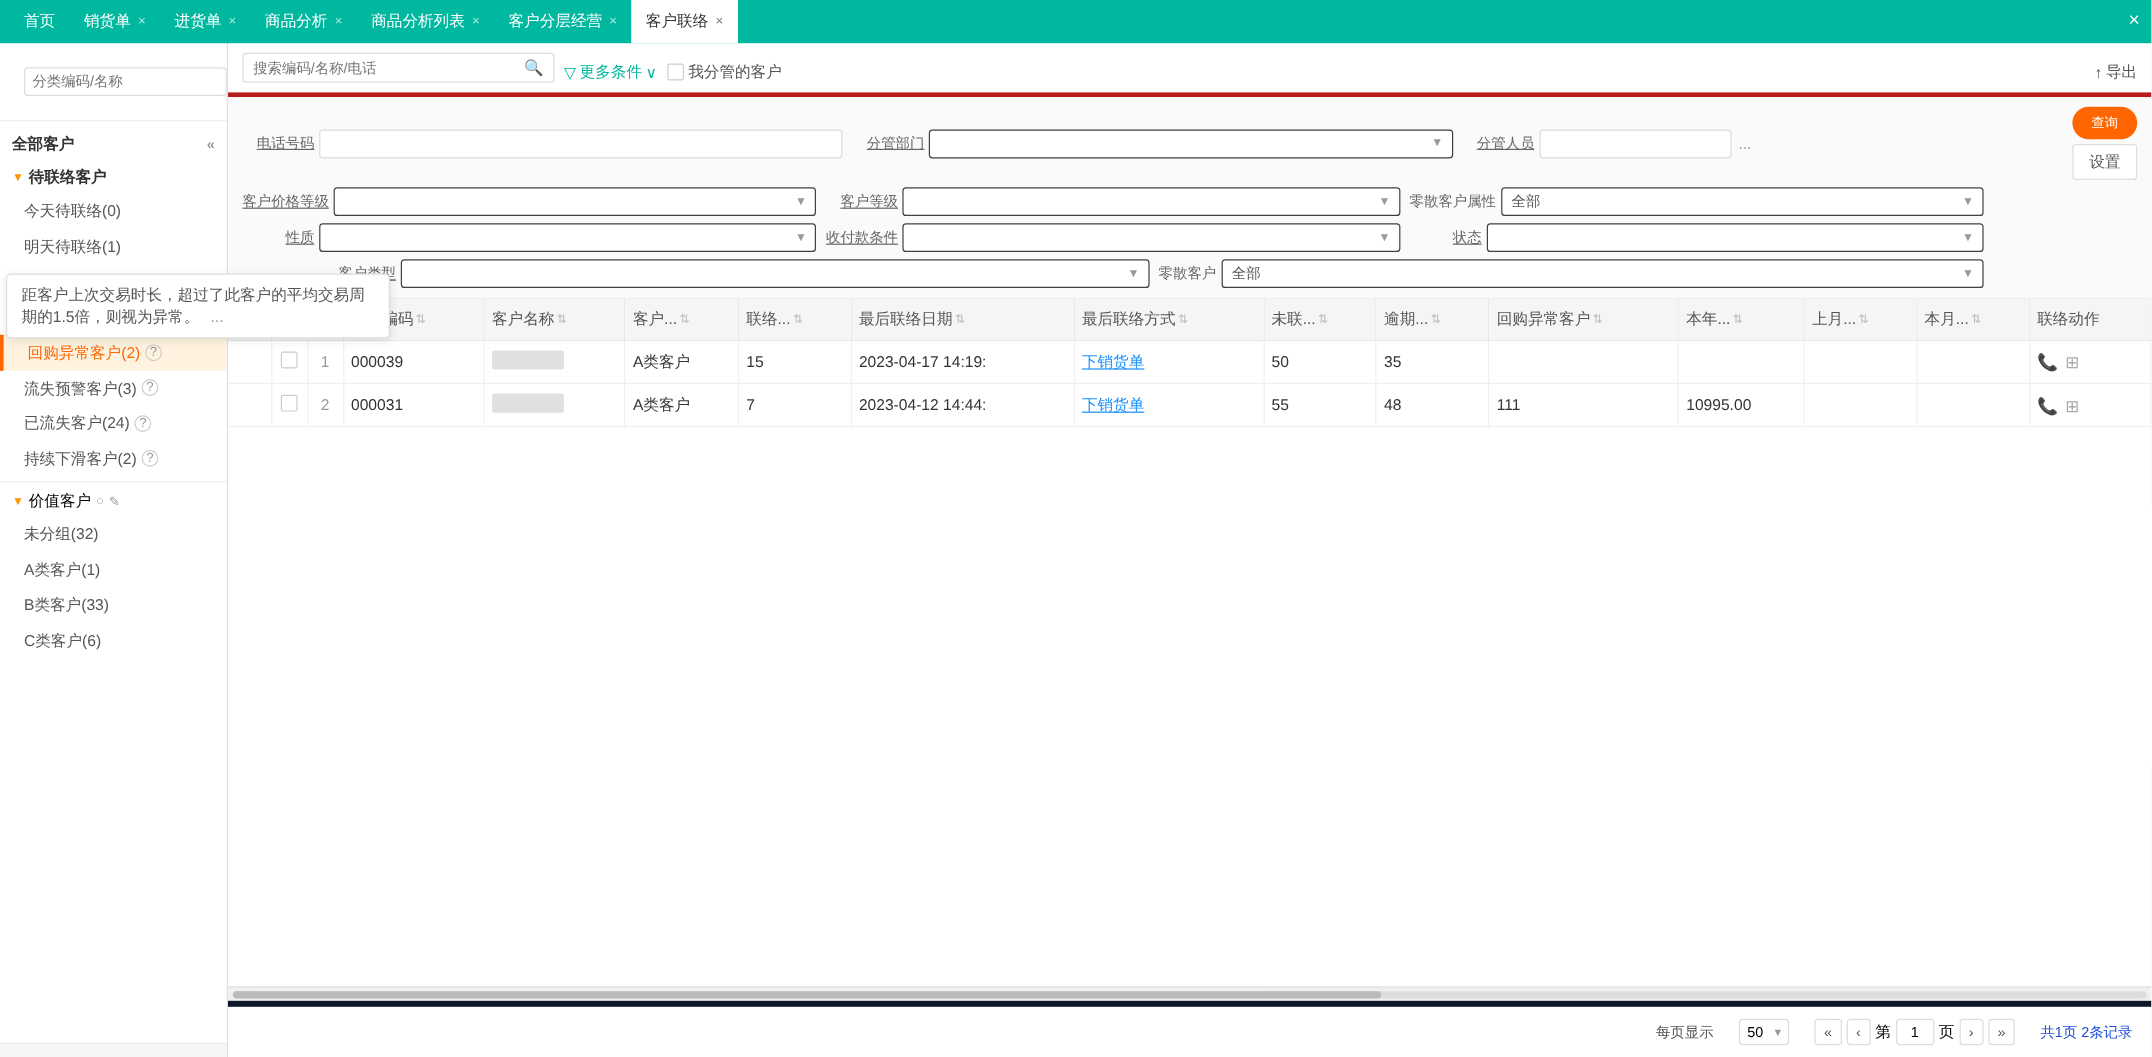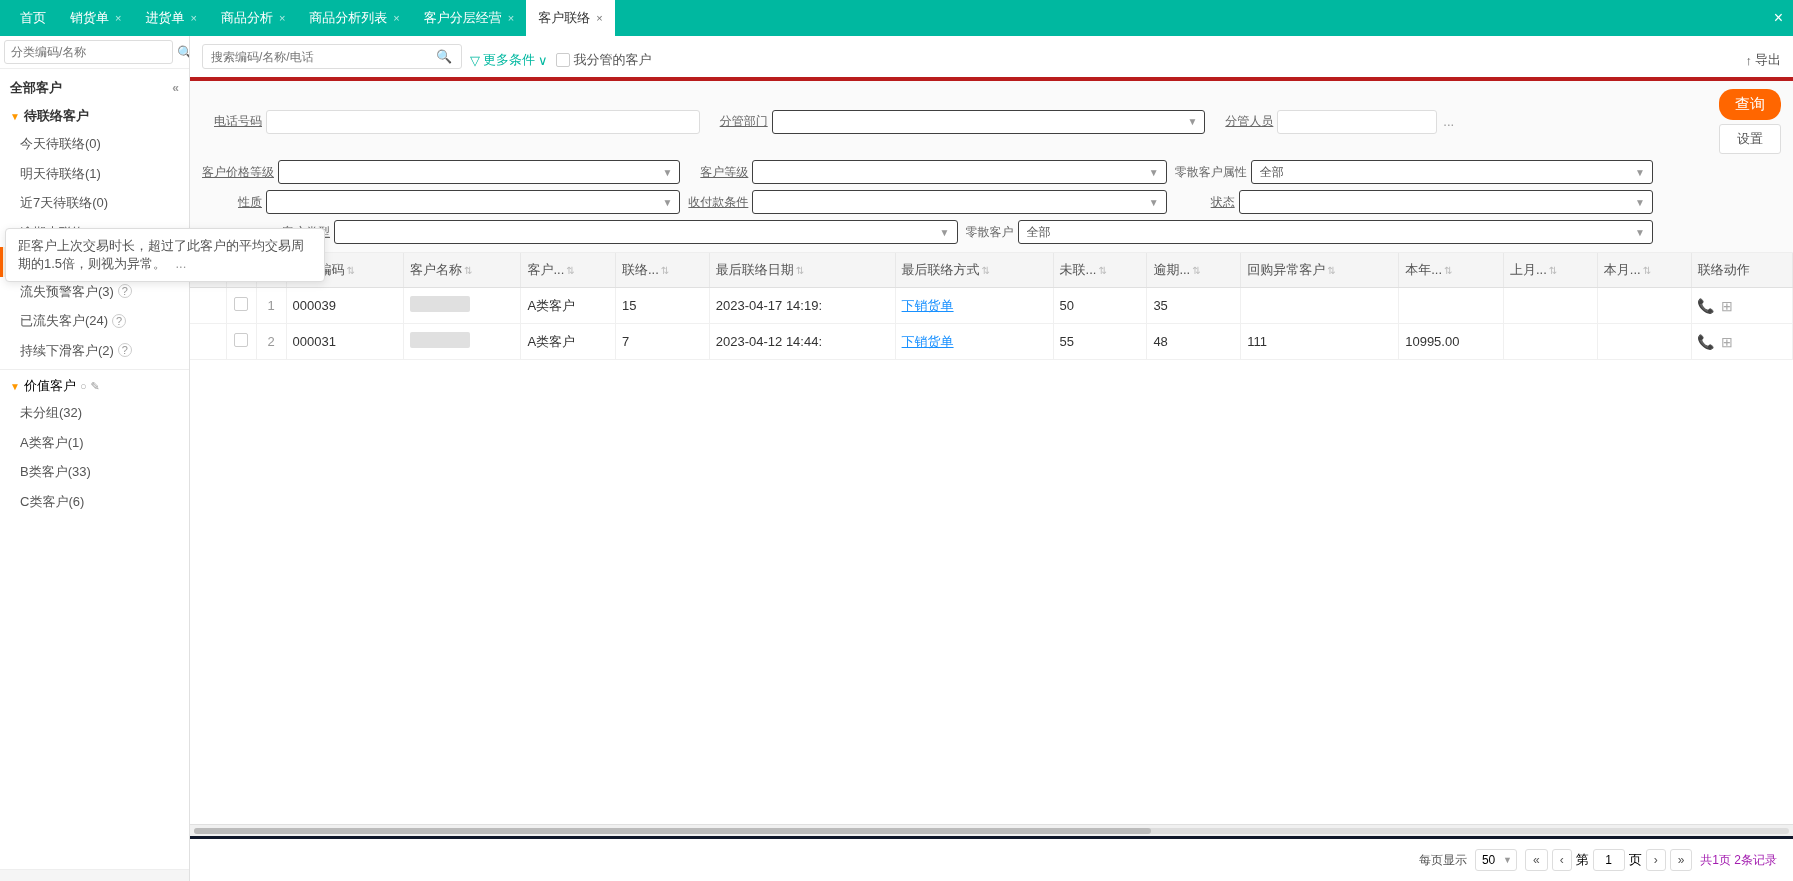--- a/index.html
+++ b/index.html
@@ -55,21 +55,21 @@
     .sidebar {
       width: 190px;
       background: white;
       border-right: 1px solid #e0e0e0;
       display: flex;
       flex-direction: column;
       overflow: hidden;
       flex-shrink: 0;
     }
     .sidebar-search {
-      padding: 4px;
+      padding: 20px;
       border-bottom: 1px solid #eee;
       display: flex;
       align-items: center;
       gap: 4px;
     }
     .sidebar-search input {
       flex: 1;
       border: 1px solid #ddd;
       border-radius: 3px;
       padding: 4px 6px;
@@ -283,21 +283,21 @@
       cursor: pointer;
       font-size: 14px;
     }
     .btn-query {
       background: #ff6600;
       color: white;
       border: none;
       border-radius: 14px;
       padding: 6px 16px;
       cursor: pointer;
-      font-size: 15px;
+      font-size: 11px;
     }
     .btn-setting {
       background: white;
       color: #555;
       border: 1px solid #ddd;
       border-radius: 3px;
       padding: 5px 4px;
       cursor: pointer;
       font-size: 13px;
     }
@@ -355,22 +355,22 @@
     .checkbox-cell { width: 30px; text-align: center; }
     .action-icons { display: flex; gap: 6px; align-items: center; }
     .action-icon { color: #aaa; cursor: pointer; font-size: 14px; }
 
     
     .pagination {
       display: flex;
       align-items: center;
       justify-content: flex-end;
       padding: 10px 16px;
-      border-top: 3px solid #0f172a;
-      gap: 8px;
+      border-top: 5px solid #0f172a;
+      gap: 21px;
       background: white;
     }
     .pagination .page-size-label { color: #555; font-size: 12px; }
     .pagination .page-size-select {
       border: 1px solid #ddd;
       border-radius: 3px;
       padding: 3px 20px 3px 6px;
       font-size: 12px;
       appearance: none;
       -webkit-appearance: none;
@@ -395,21 +395,21 @@
     }
     .pagination .page-input {
       border: 1px solid #ddd;
       border-radius: 3px;
       padding: 3px 6px;
       width: 32px;
       text-align: center;
       font-size: 12px;
       outline: none;
     }
-    .pagination .total-info { color: #a21caf; font-size: 12px; }
+    .pagination .total-info { color: #1d4ed8; font-size: 12px; }
 
     
     .scroll-bar-container {
       height: 12px;
       background: #f0f0f0;
       border-top: 1px solid #e0e0e0;
       display: flex;
       align-items: center;
       padding: 2px 4px;
     }

